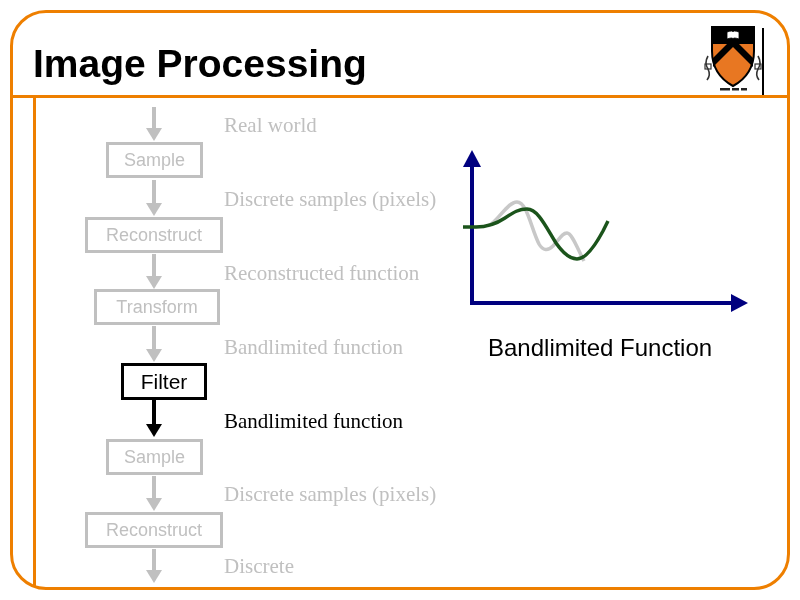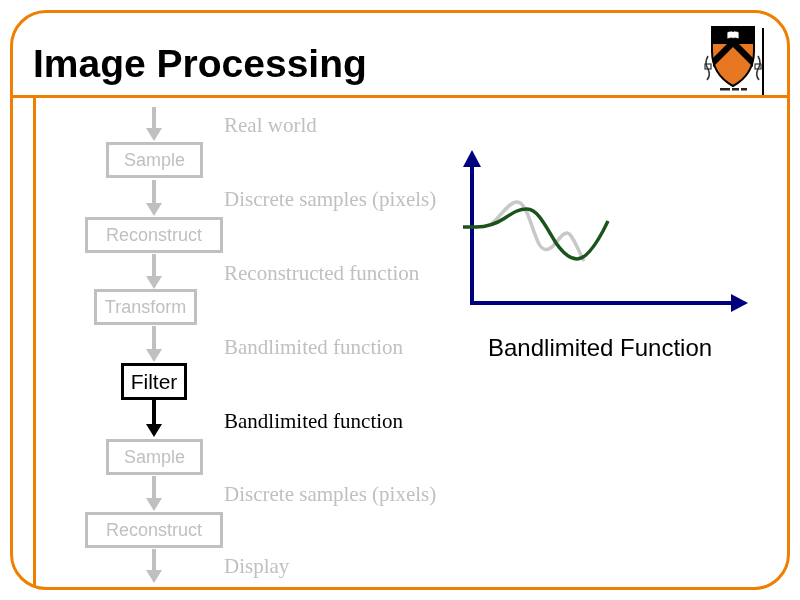--- a/index.html
+++ b/index.html
@@ -104,32 +104,32 @@
     <div class="shaft" style="height:22px"></div>
       <div class="head"></div>
     </div>
   <div class="fc-arrow" style="top:549px">
     <div class="shaft" style="height:21px"></div>
       <div class="head"></div>
     </div>
 
   <div class="fc-box" style="left:106px;top:142px;width:97px;height:36px">Sample</div>
   <div class="fc-box" style="left:85px;top:217px;width:138px;height:36px">Reconstruct</div>
-  <div class="fc-box" style="left:94px;top:289px;width:103px;height:36px">Transform</div>
-  <div class="fc-box active" style="left:121px;top:363px;width:66px;height:37px">Filter</div>
+  <div class="fc-box" style="left:94px;top:289px;width:126px;height:36px">Transform</div>
+  <div class="fc-box active" style="left:121px;top:363px;width:86px;height:37px">Filter</div>
   <div class="fc-box" style="left:106px;top:439px;width:97px;height:36px">Sample</div>
   <div class="fc-box" style="left:85px;top:512px;width:138px;height:36px">Reconstruct</div>
 
   <div class="fc-label" style="top:113px">Real world</div>
   <div class="fc-label" style="top:187px">Discrete samples (pixels)</div>
   <div class="fc-label" style="top:261px">Reconstructed function</div>
   <div class="fc-label" style="top:335px">Bandlimited function</div>
   <div class="fc-label active" style="top:409px">Bandlimited function</div>
   <div class="fc-label" style="top:482px">Discrete samples (pixels)</div>
-  <div class="fc-label" style="top:554px">Display</div>
+  <div class="fc-label" style="top:554px">Discrete</div>
 
   <svg class="figure-svg" width="310" height="172" viewBox="450 145 310 172">
 
     <line x1="472" y1="163" x2="472" y2="305" stroke="#00007F" stroke-width="4"></line>
     <polygon points="472,150 463,167 481,167" fill="#00007F"></polygon>
 
     <line x1="470" y1="303" x2="734" y2="303" stroke="#00007F" stroke-width="4"></line>
     <polygon points="748,303 731,294 731,312" fill="#00007F"></polygon>
 
     <path d="M488 226 C 498 222, 507 202, 517 202 C 527 202, 531 228, 539 244

